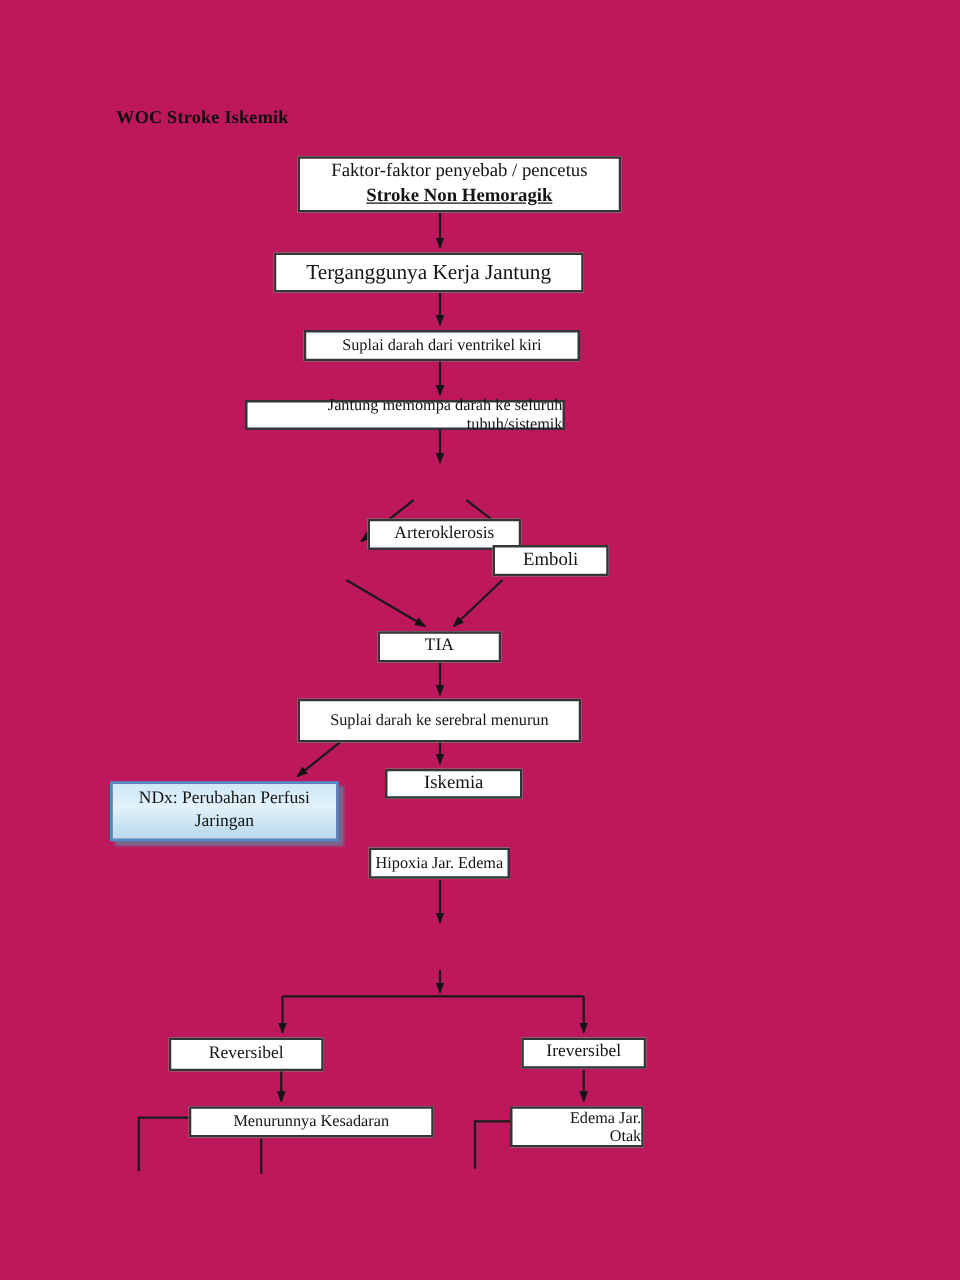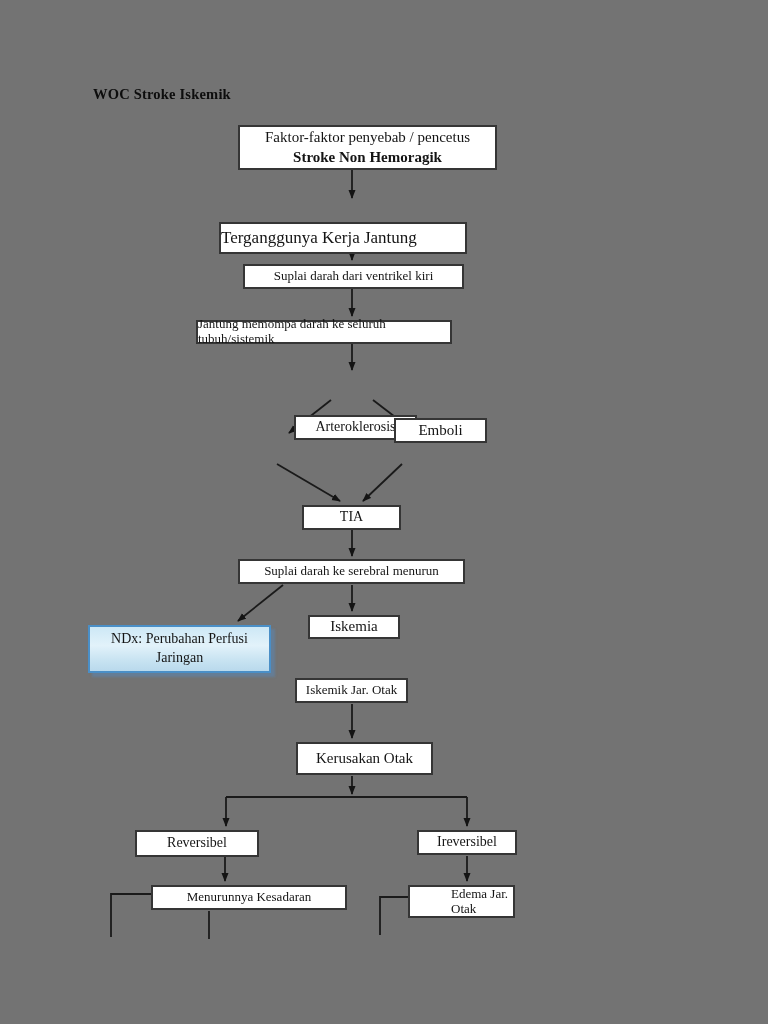--- a/index.html
+++ b/index.html
@@ -4,39 +4,39 @@
 <style>
   html, body { margin: 0; padding: 0; }
   body {
     width: 768px; height: 1024px;
     background: #ffffff;
     position: relative;
     font-family: "Liberation Serif", "DejaVu Serif", serif;
     color: #111;
     overflow: hidden;
   }
-  .page { position: absolute; inset: 0; background: #737373; }
+  .page { position: absolute; inset: 0; background: #be185d; }
   .doc-title {
     position: absolute; left: 93px; top: 86px;
     font-size: 14.5px; font-weight: bold; letter-spacing: 0.2px;
     color: #0d0d0d;
   }
   .box {
     position: absolute;
     box-sizing: border-box;
     border: 2px solid #353535;
     background: #ffffff;
     display: flex; align-items: center; justify-content: center;
-    text-align: left;
+    text-align: right;
     color: #141414;
     line-height: 1.15;
   }
-  .box.left-align { justify-content: flex-start; text-align: left; padding-left: 0; margin-top: 20px; }
+  .box.left-align { justify-content: flex-start; text-align: left; padding-left: 24px; }
   .box.two-line { flex-direction: column; line-height: 1.3; }
-  .bold { font-weight: bold; }
+  .bold { font-weight: bold; text-decoration: underline; }
   #ndx-box {
     border: 2px solid #4a8fc7;
     border-radius: 0;
     background: linear-gradient(180deg, #cde8f6 0%, #e2f2fa 42%, #c6e2f1 78%, #b9d9ec 100%);
     box-shadow: 4px 4px 2px rgba(96, 128, 160, 0.75);
     flex-direction: column;
     line-height: 1.35;
   }
   svg.connectors { position: absolute; left: 0; top: 0; pointer-events: none; }
 </style>
@@ -93,48 +93,45 @@
 
   <div class="box" style="left:196px; top:320px; width:256px; height:24px; font-size:13px;">
     <span>Jantung memompa darah ke seluruh tubuh/sistemik</span>
   </div>
 
   <div class="box" style="left:294px; top:374px; width:123px; height:25px; font-size:14px;margin-top:41px;">
     <span>Arteroklerosis</span>
   </div>
 
 
-  <div class="box" style="left:394px; top:418px; width:93px; height:25px; font-size:15px;">
+  <div class="box" style="left:394px; top:436px; width:93px; height:25px; font-size:15px;">
     <span>Emboli</span>
   </div>
 
   <div class="box" style="left:302px; top:505px; width:99px; height:25px; font-size:14px;">
     <span>TIA</span>
   </div>
 
-  <div class="box" style="left:238px; top:559px; width:227px; height:25px; font-size:13px;">
+  <div class="box" style="left:238px; top:559px; width:227px; height:35px; font-size:13px;">
     <span>Suplai darah ke serebral menurun</span>
   </div>
 
   <div class="box two-line" id="ndx-box" style="left:88px; top:625px; width:183px; height:48px; font-size:14px;">
     <span>NDx: Perubahan Perfusi</span>
     <span>Jaringan</span>
   </div>
 
-  <div class="box" style="left:308px; top:615px; width:92px; height:24px; font-size:15px;">
+  <div class="box" style="left:308px; top:615px; width:110px; height:24px; font-size:15px;">
     <span>Iskemia</span>
   </div>
 
   <div class="box" style="left:295px; top:678px; width:113px; height:25px; font-size:13px;">
-    <span>Iskemik Jar. Otak</span>
+    <span>Hipoxia Jar. Edema</span>
   </div>
 
-  <div class="box" style="left:296px; top:742px; width:137px; height:33px; font-size:15px;">
-    <span>Kerusakan Otak</span>
-  </div>
 
   <div class="box" style="left:135px; top:830px; width:124px; height:27px; font-size:14px;">
     <span>Reversibel</span>
   </div>
 
   <div class="box" style="left:417px; top:830px; width:100px; height:25px; font-size:14px;">
     <span>Ireversibel</span>
   </div>
 
   <div class="box" style="left:151px; top:885px; width:196px; height:25px; font-size:13px;">

